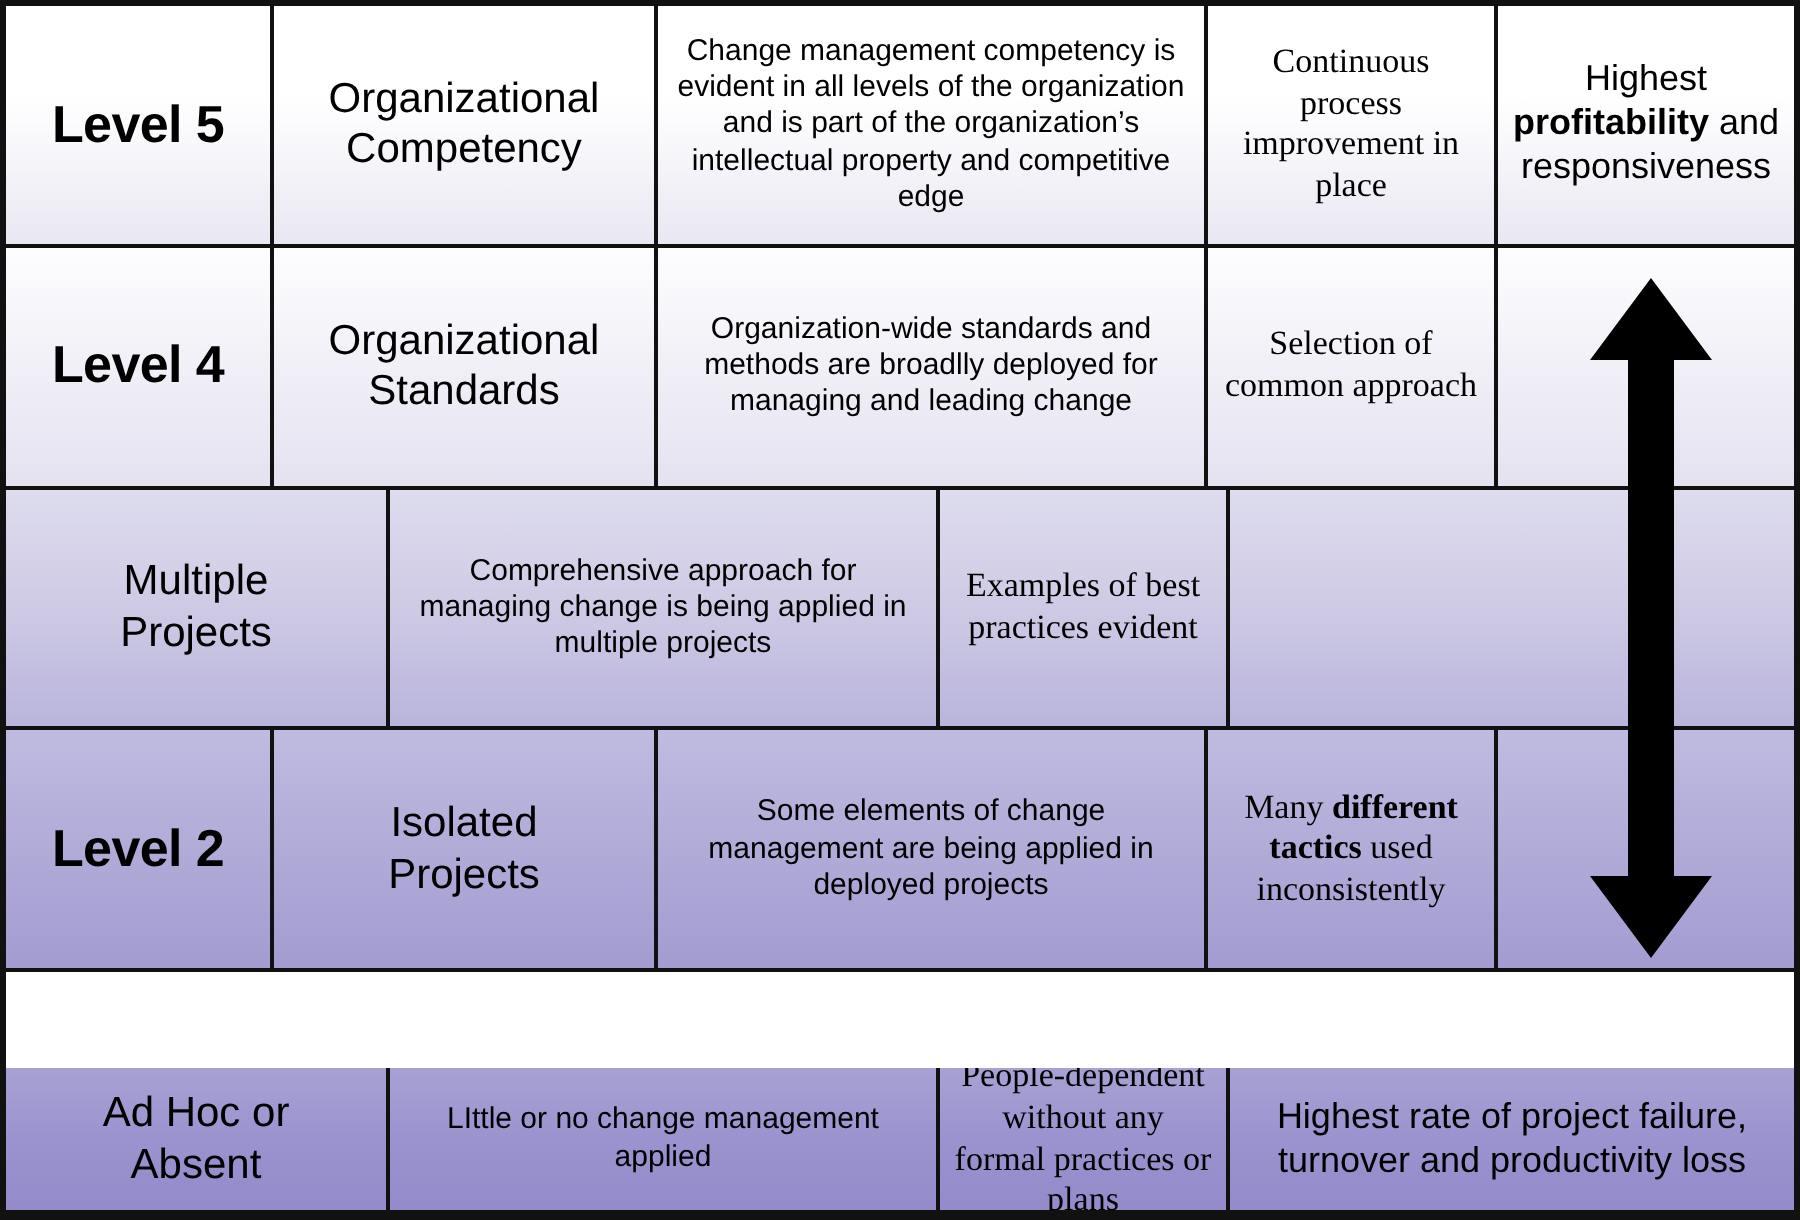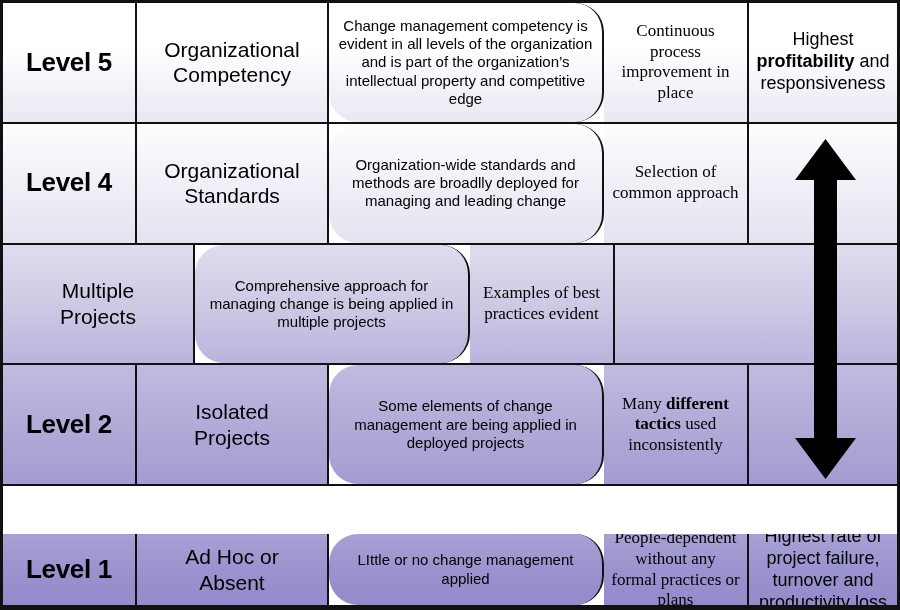--- a/index.html
+++ b/index.html
@@ -45,21 +45,21 @@
     padding: 4px 7px;
     color: #000000;
     line-height: 1.22;
     overflow: hidden;
   }
   .mm-cell:last-child { border-right: none; }
 
   
   .col-level   { width: 134px; flex: 0 0 134px; }
   .col-name    { width: 192px; flex: 0 0 192px; }
-  .col-desc    { width: 275px; flex: 0 0 275px; border-radius: 29px; }
+  .col-desc    { width: 275px; flex: 0 0 275px; }
   .col-mid     { width: 145px; flex: 0 0 145px; font-family: Liberation Serif, serif; }
   .col-right   { flex: 1 1 auto; }
 
   .mm-cell.col-level span {
     font-weight: bold;
     font-size: 26px;
     letter-spacing: -0.3px;
   }
   .mm-cell.col-name span   { font-size: 21px; }
   .mm-cell.col-desc span   { font-size: 15px; }
@@ -154,23 +154,20 @@
     </div>
     <div class="mm-cell col-mid">
       <span><span>Many</span> <span class="semi">different tactics</span> <span>used inconsistently</span></span>
     </div>
     <div class="mm-cell col-right">
       <span></span>
     </div>
   </div>
 
   <div class="mm-row row-1">
-    <div class="mm-cell col-level">
-      <span>Level 1</span>
-    </div>
     <div class="mm-cell col-name">
       <span class="wrap">Ad Hoc or<br>Absent</span>
     </div>
     <div class="mm-cell col-desc">
       <span>LIttle or no change management applied</span>
     </div>
     <div class="mm-cell col-mid">
       <span>People-dependent without any formal practices or plans</span>
     </div>
     <div class="mm-cell col-right">

